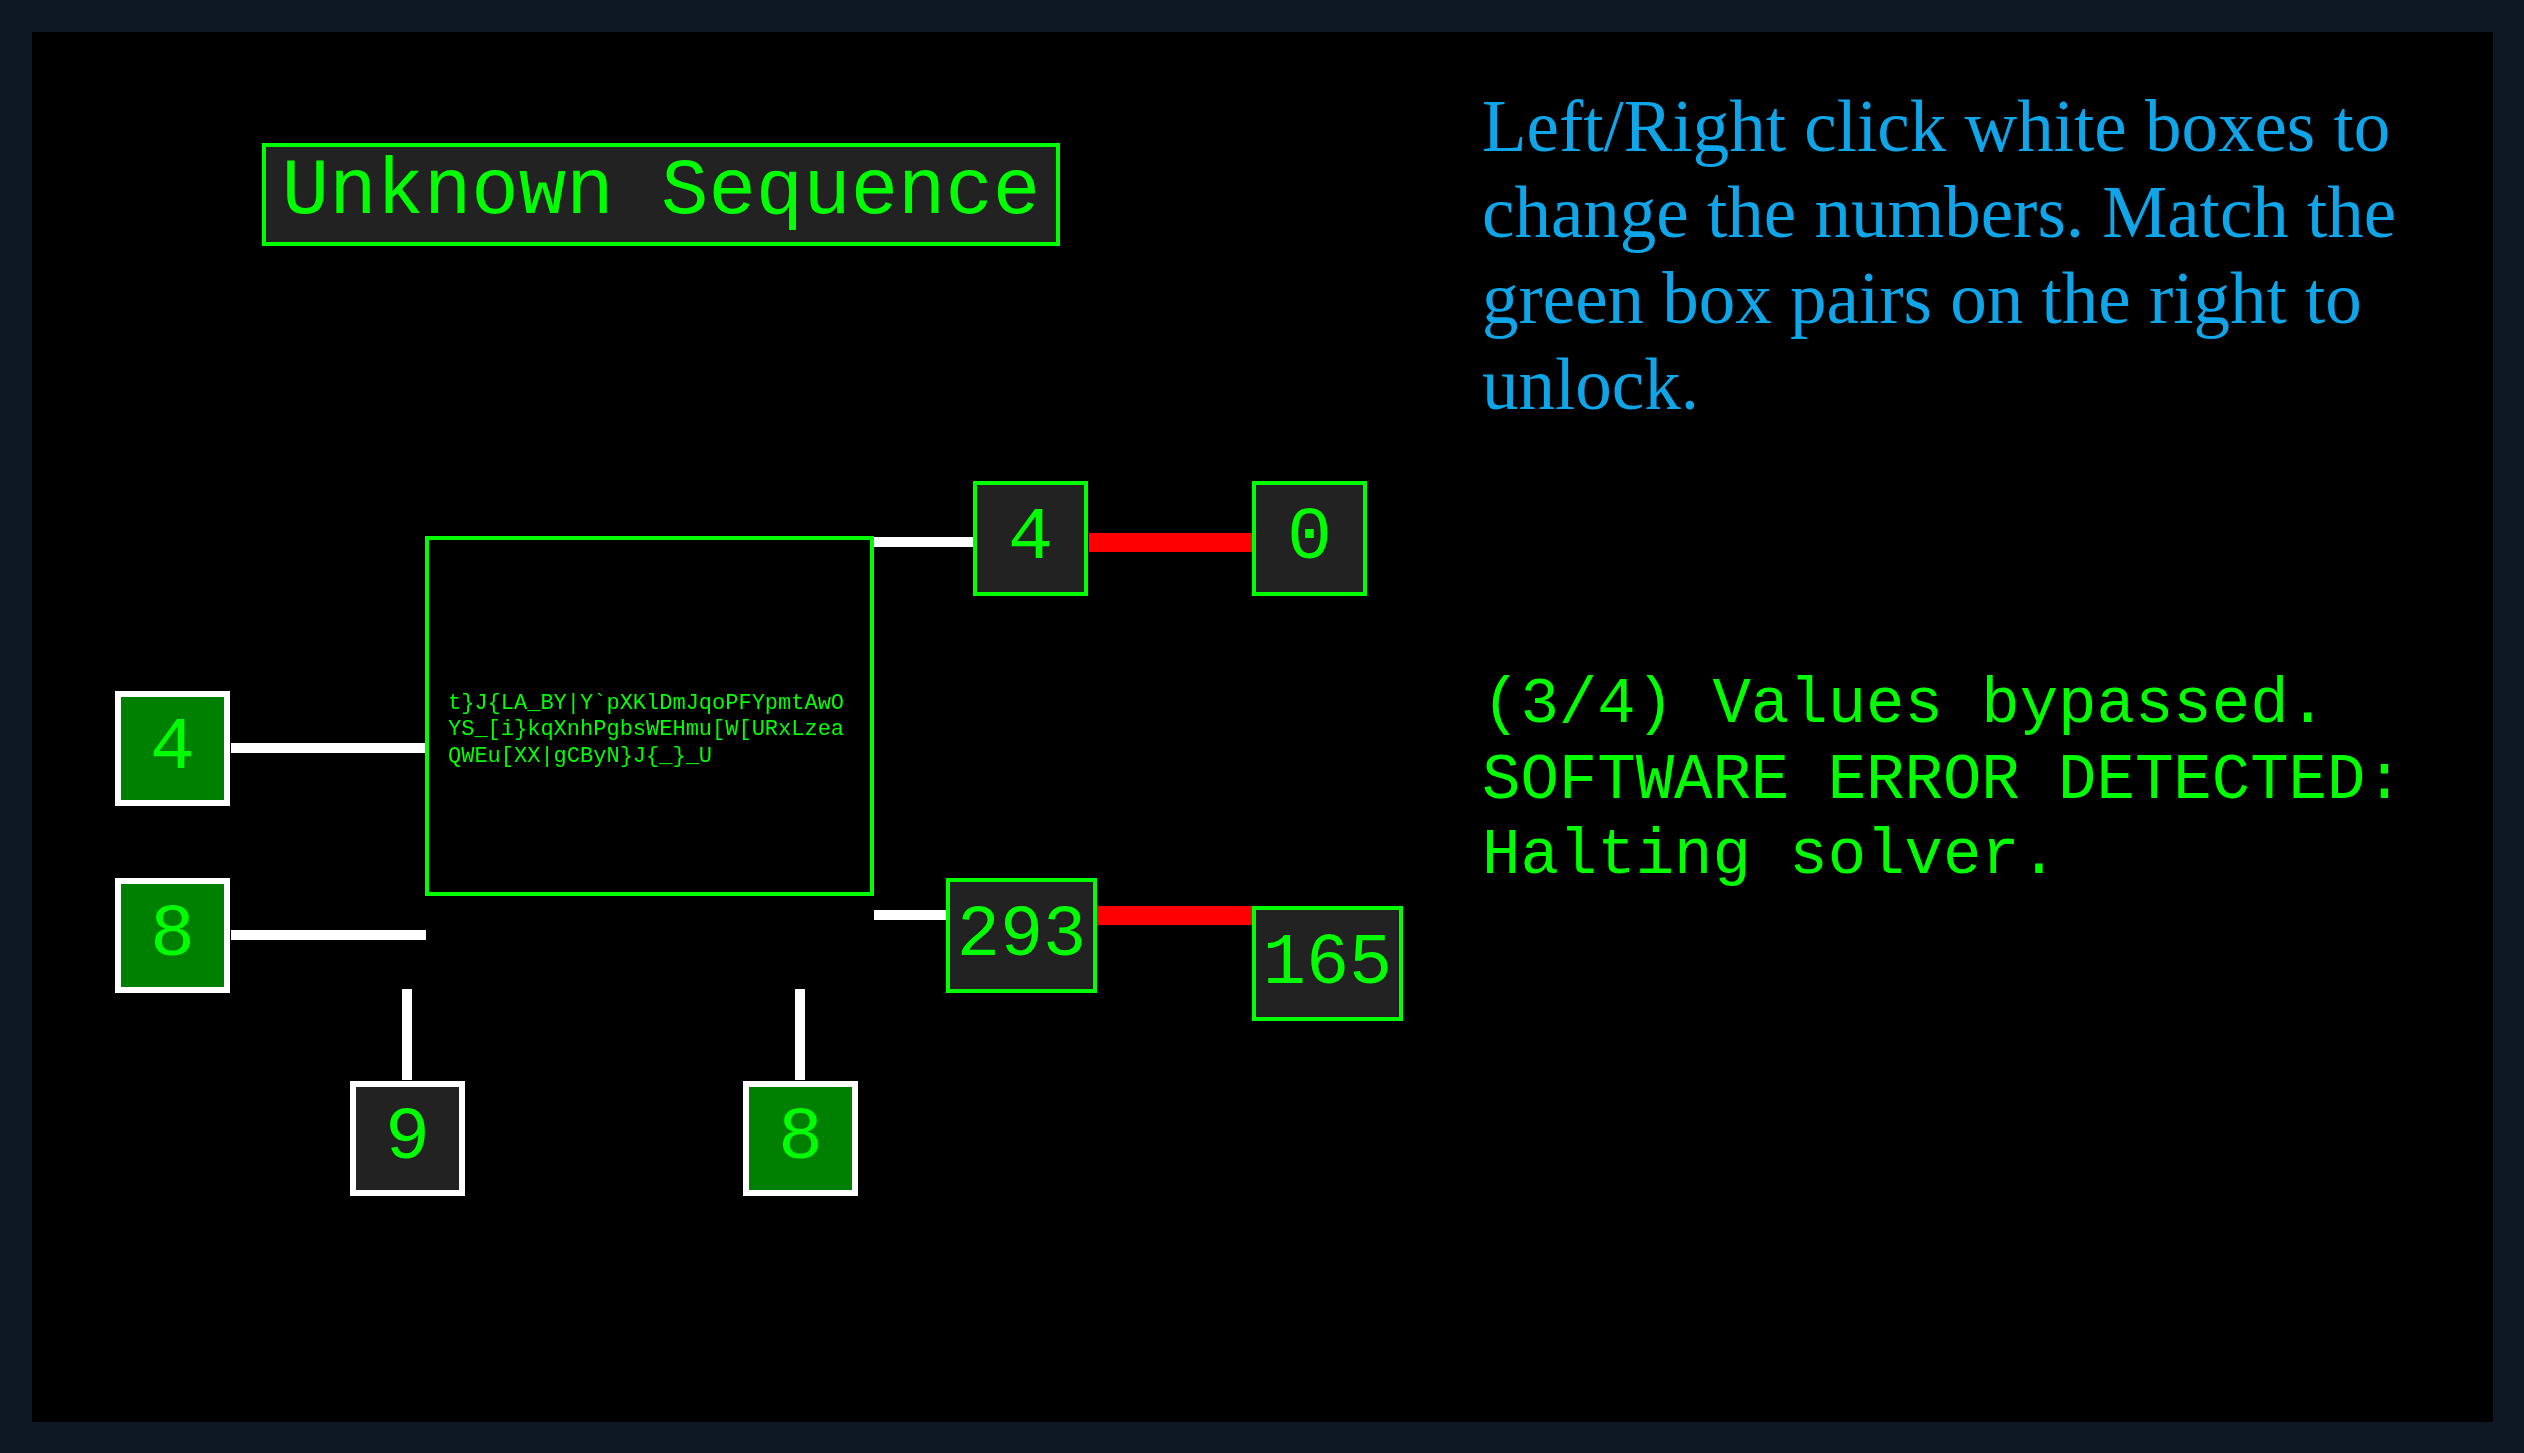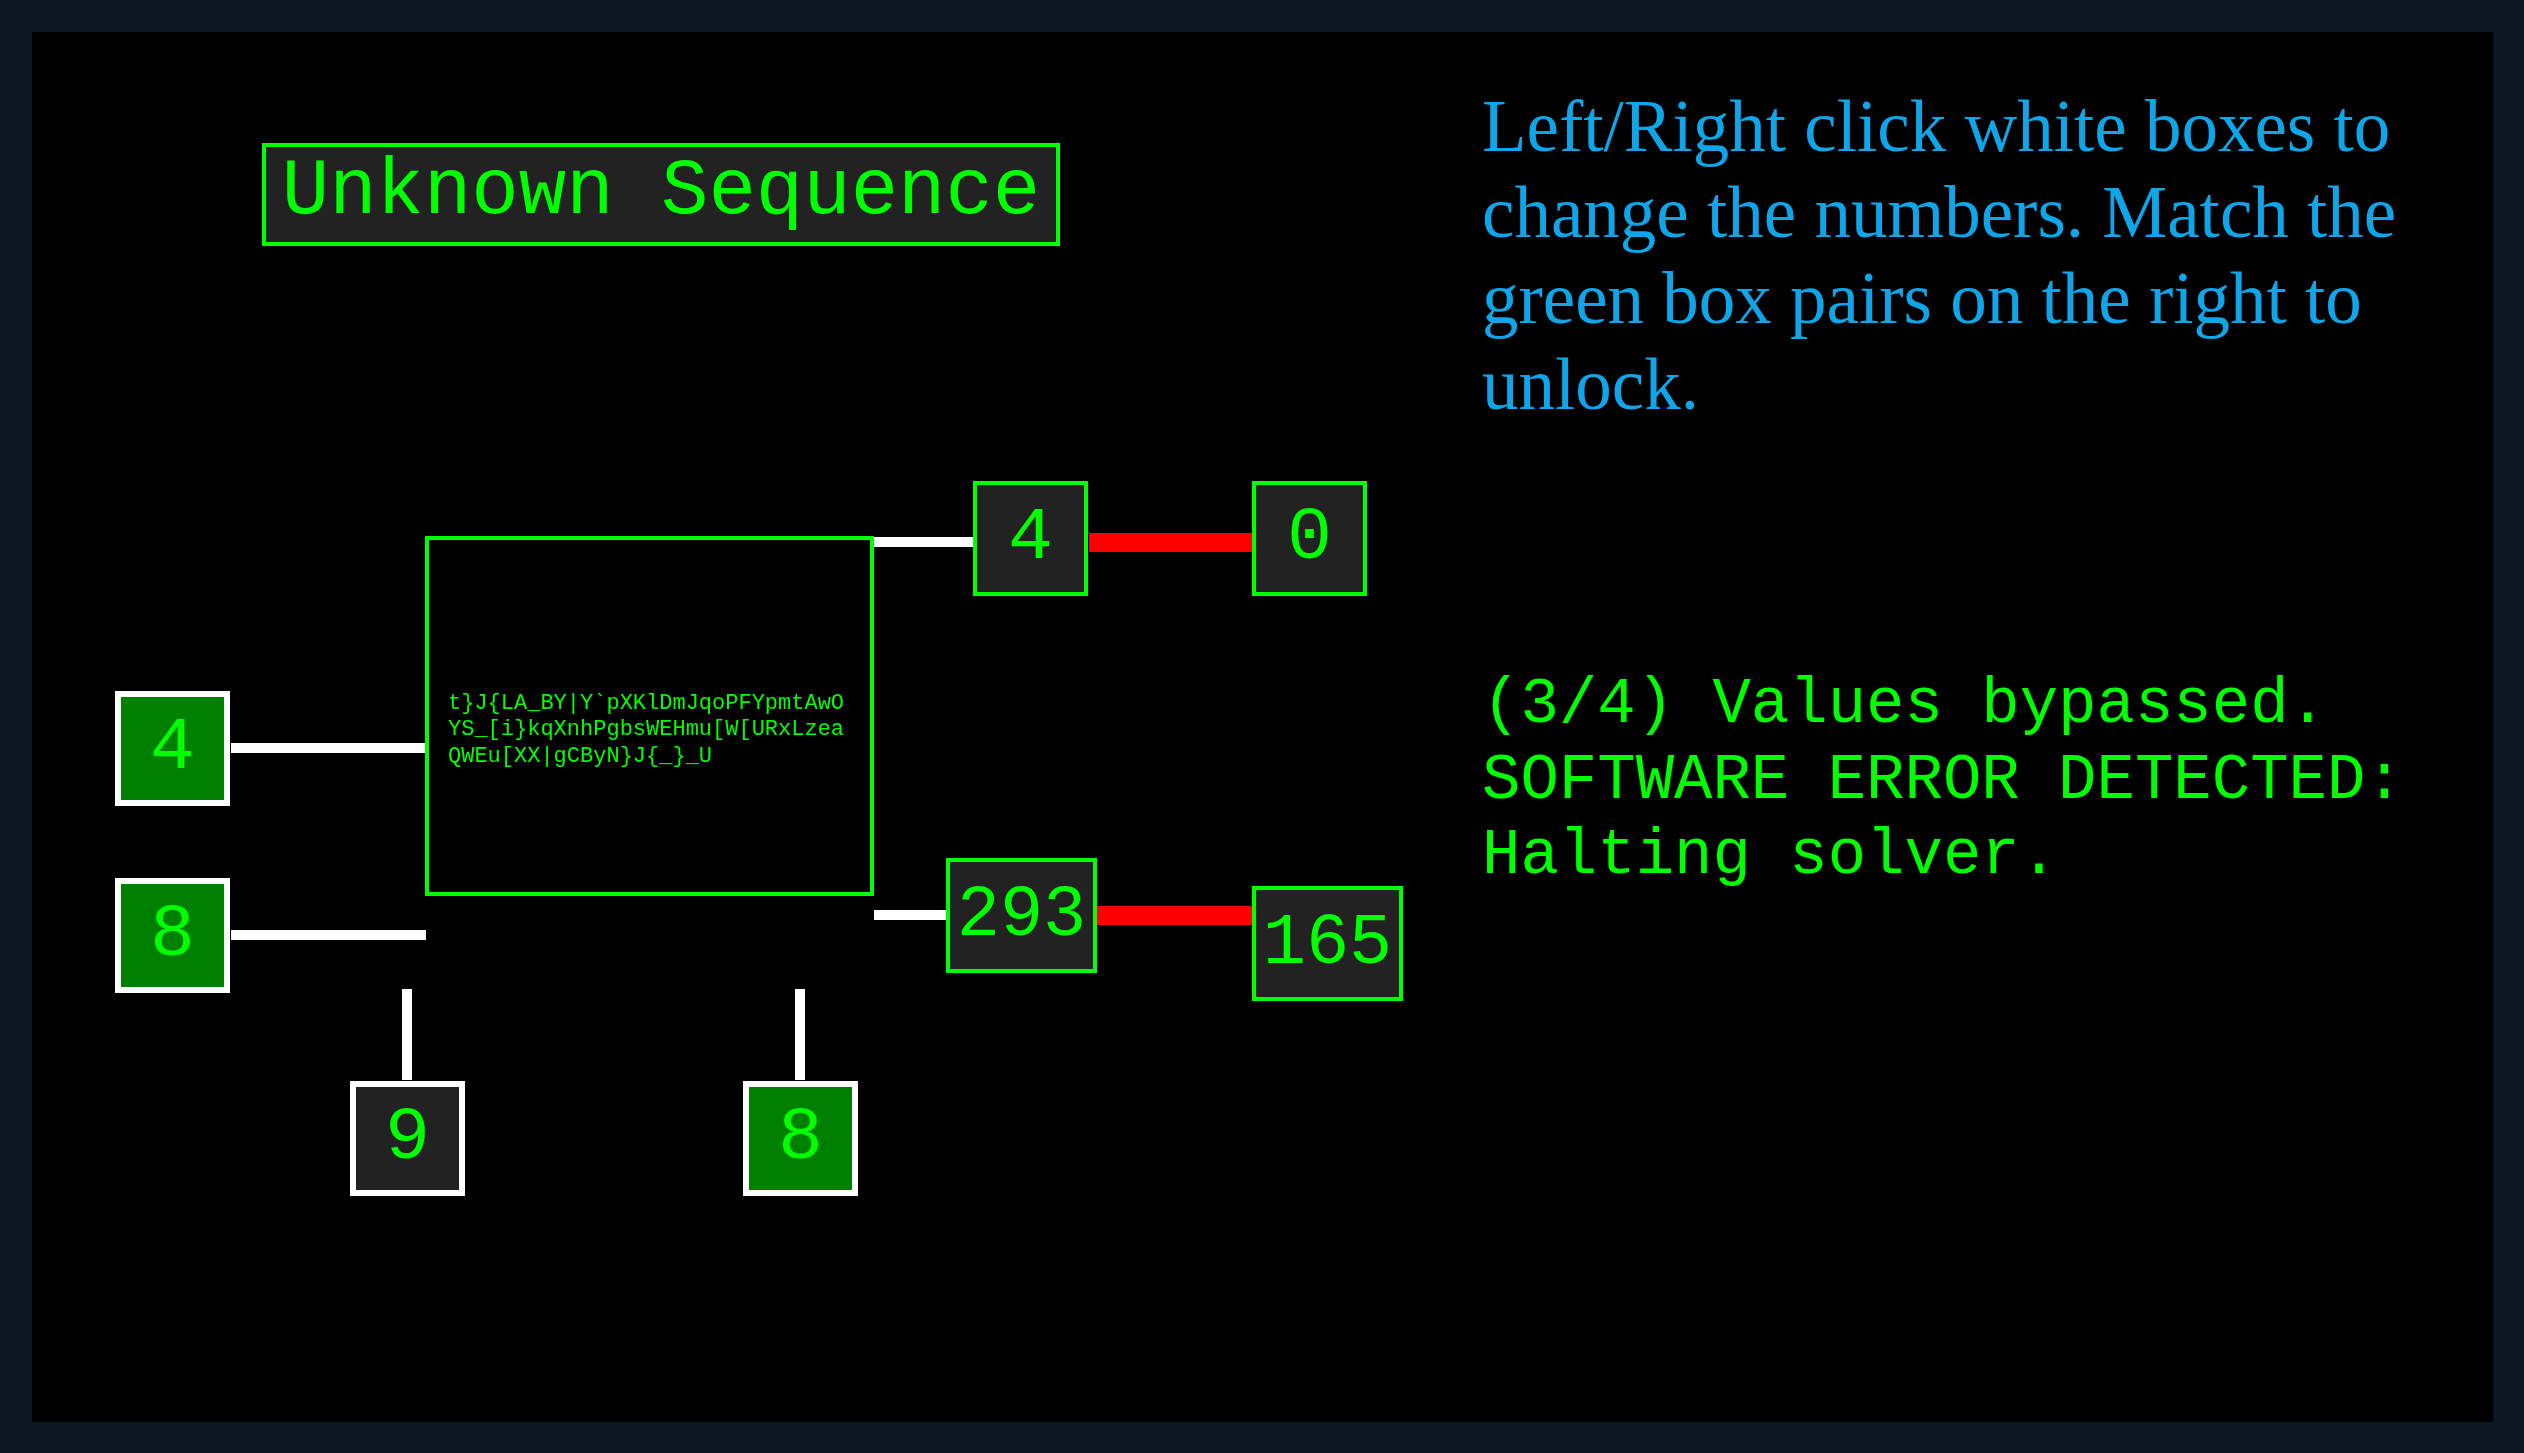--- a/index.html
+++ b/index.html
@@ -82,20 +82,21 @@
 
     .num-box.sz-small {
       width: 115px;
       height: 115px;
     }
 
     .num-box.sz-wide {
       width: 151px;
       height: 115px;
       font-size: 72px;
+      margin-top: 20px;
     }
 
     .wire {
       position: absolute;
       background: #ffffff;
     }
 
     .wire-red {
       position: absolute;
       background: #ff0000;

